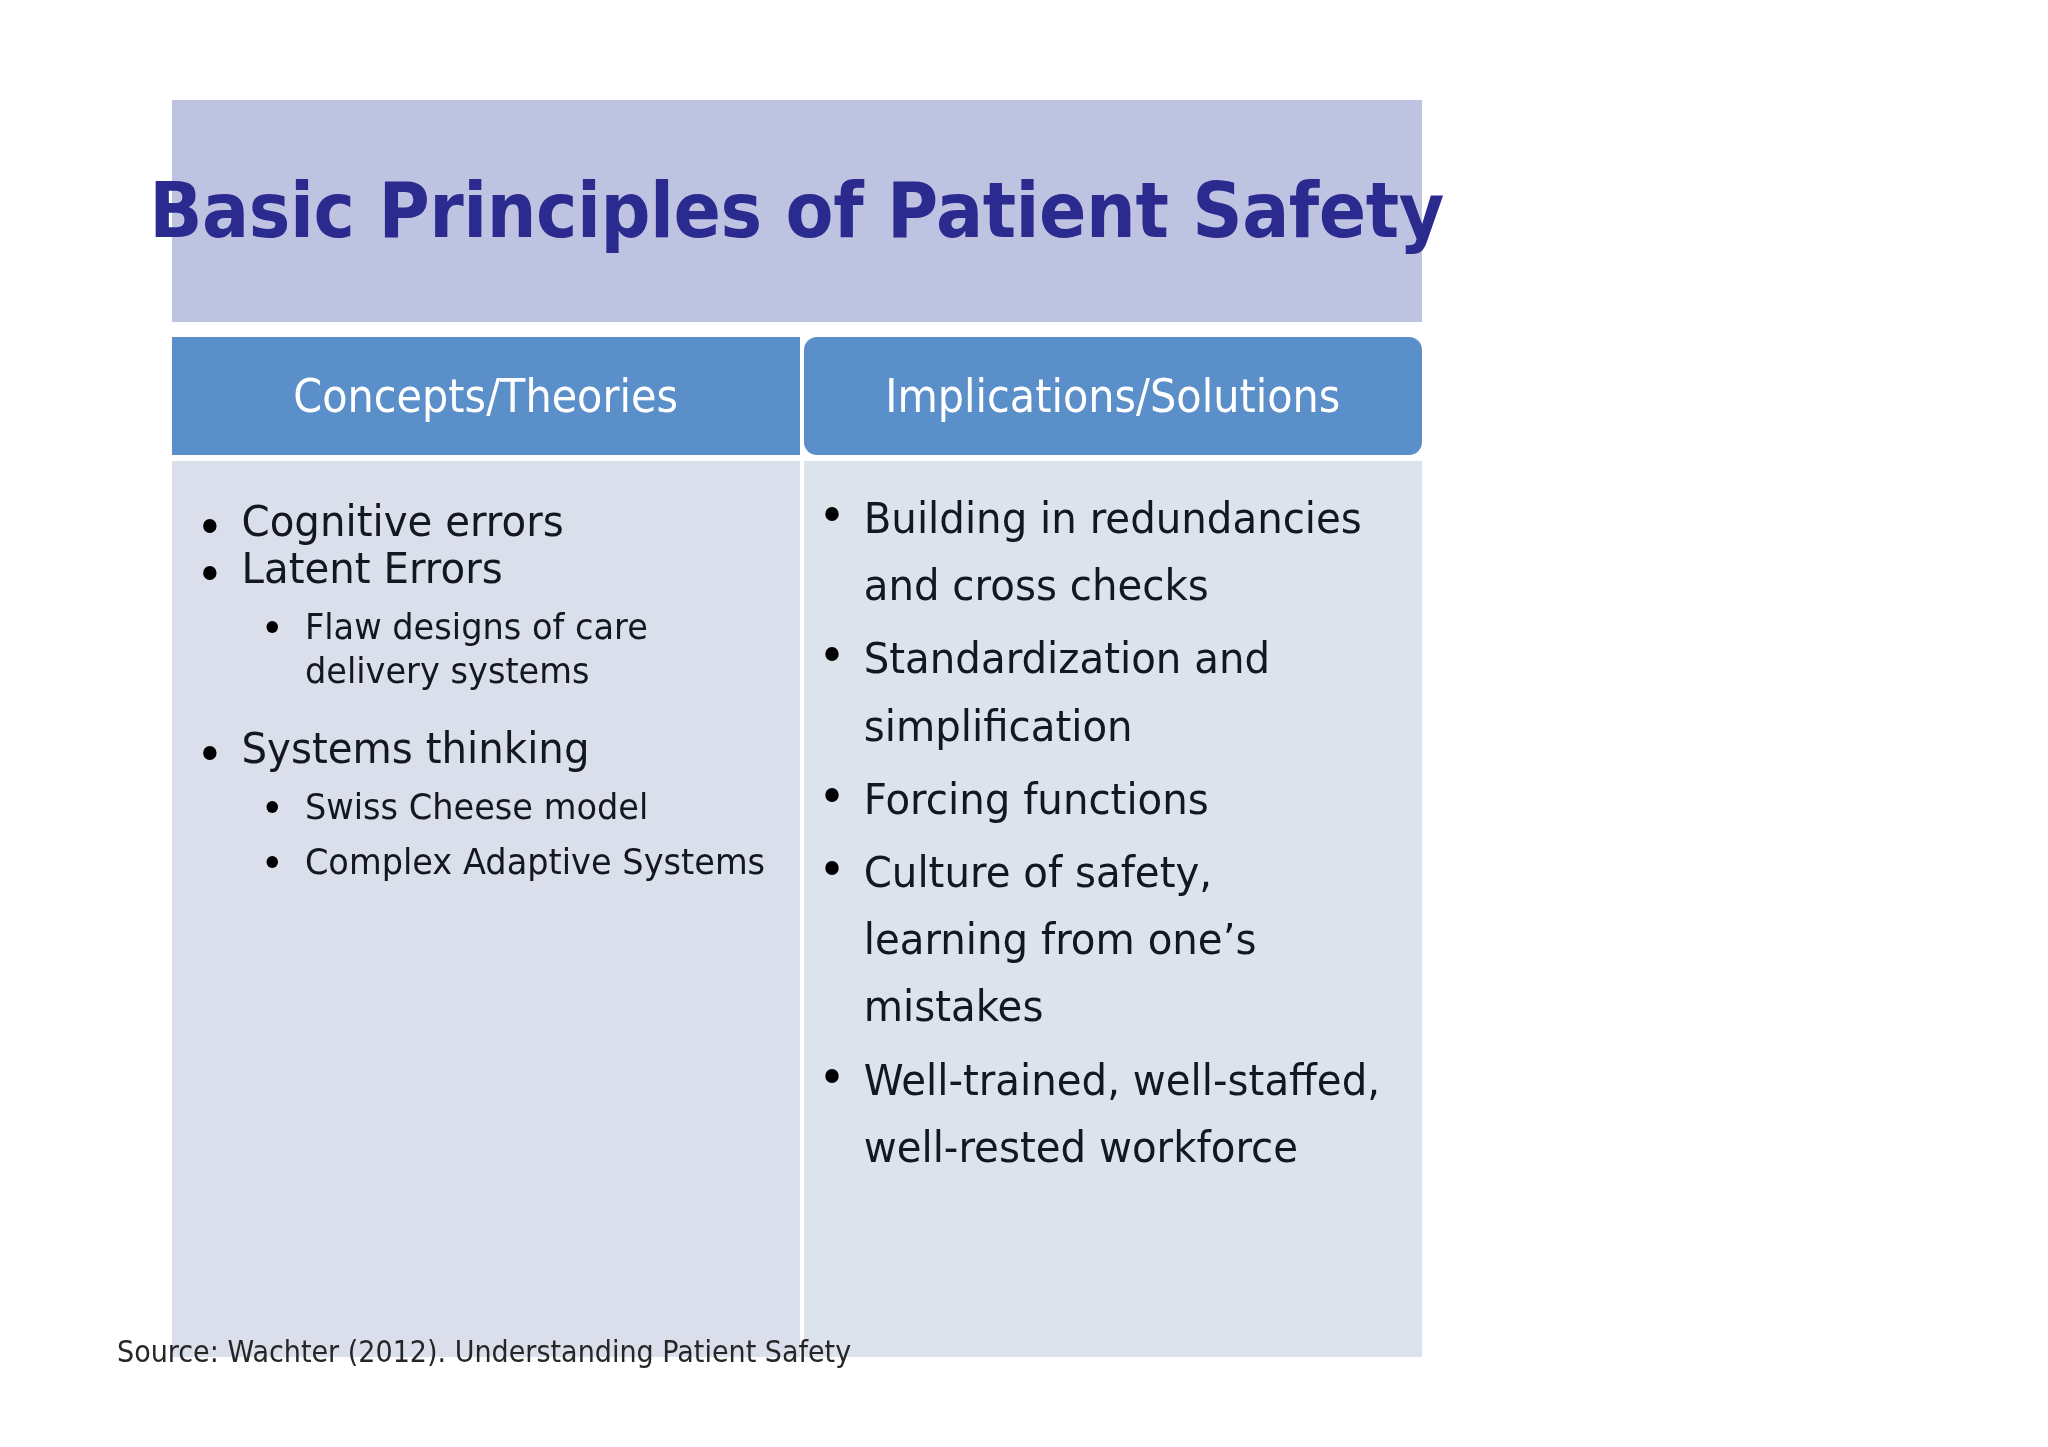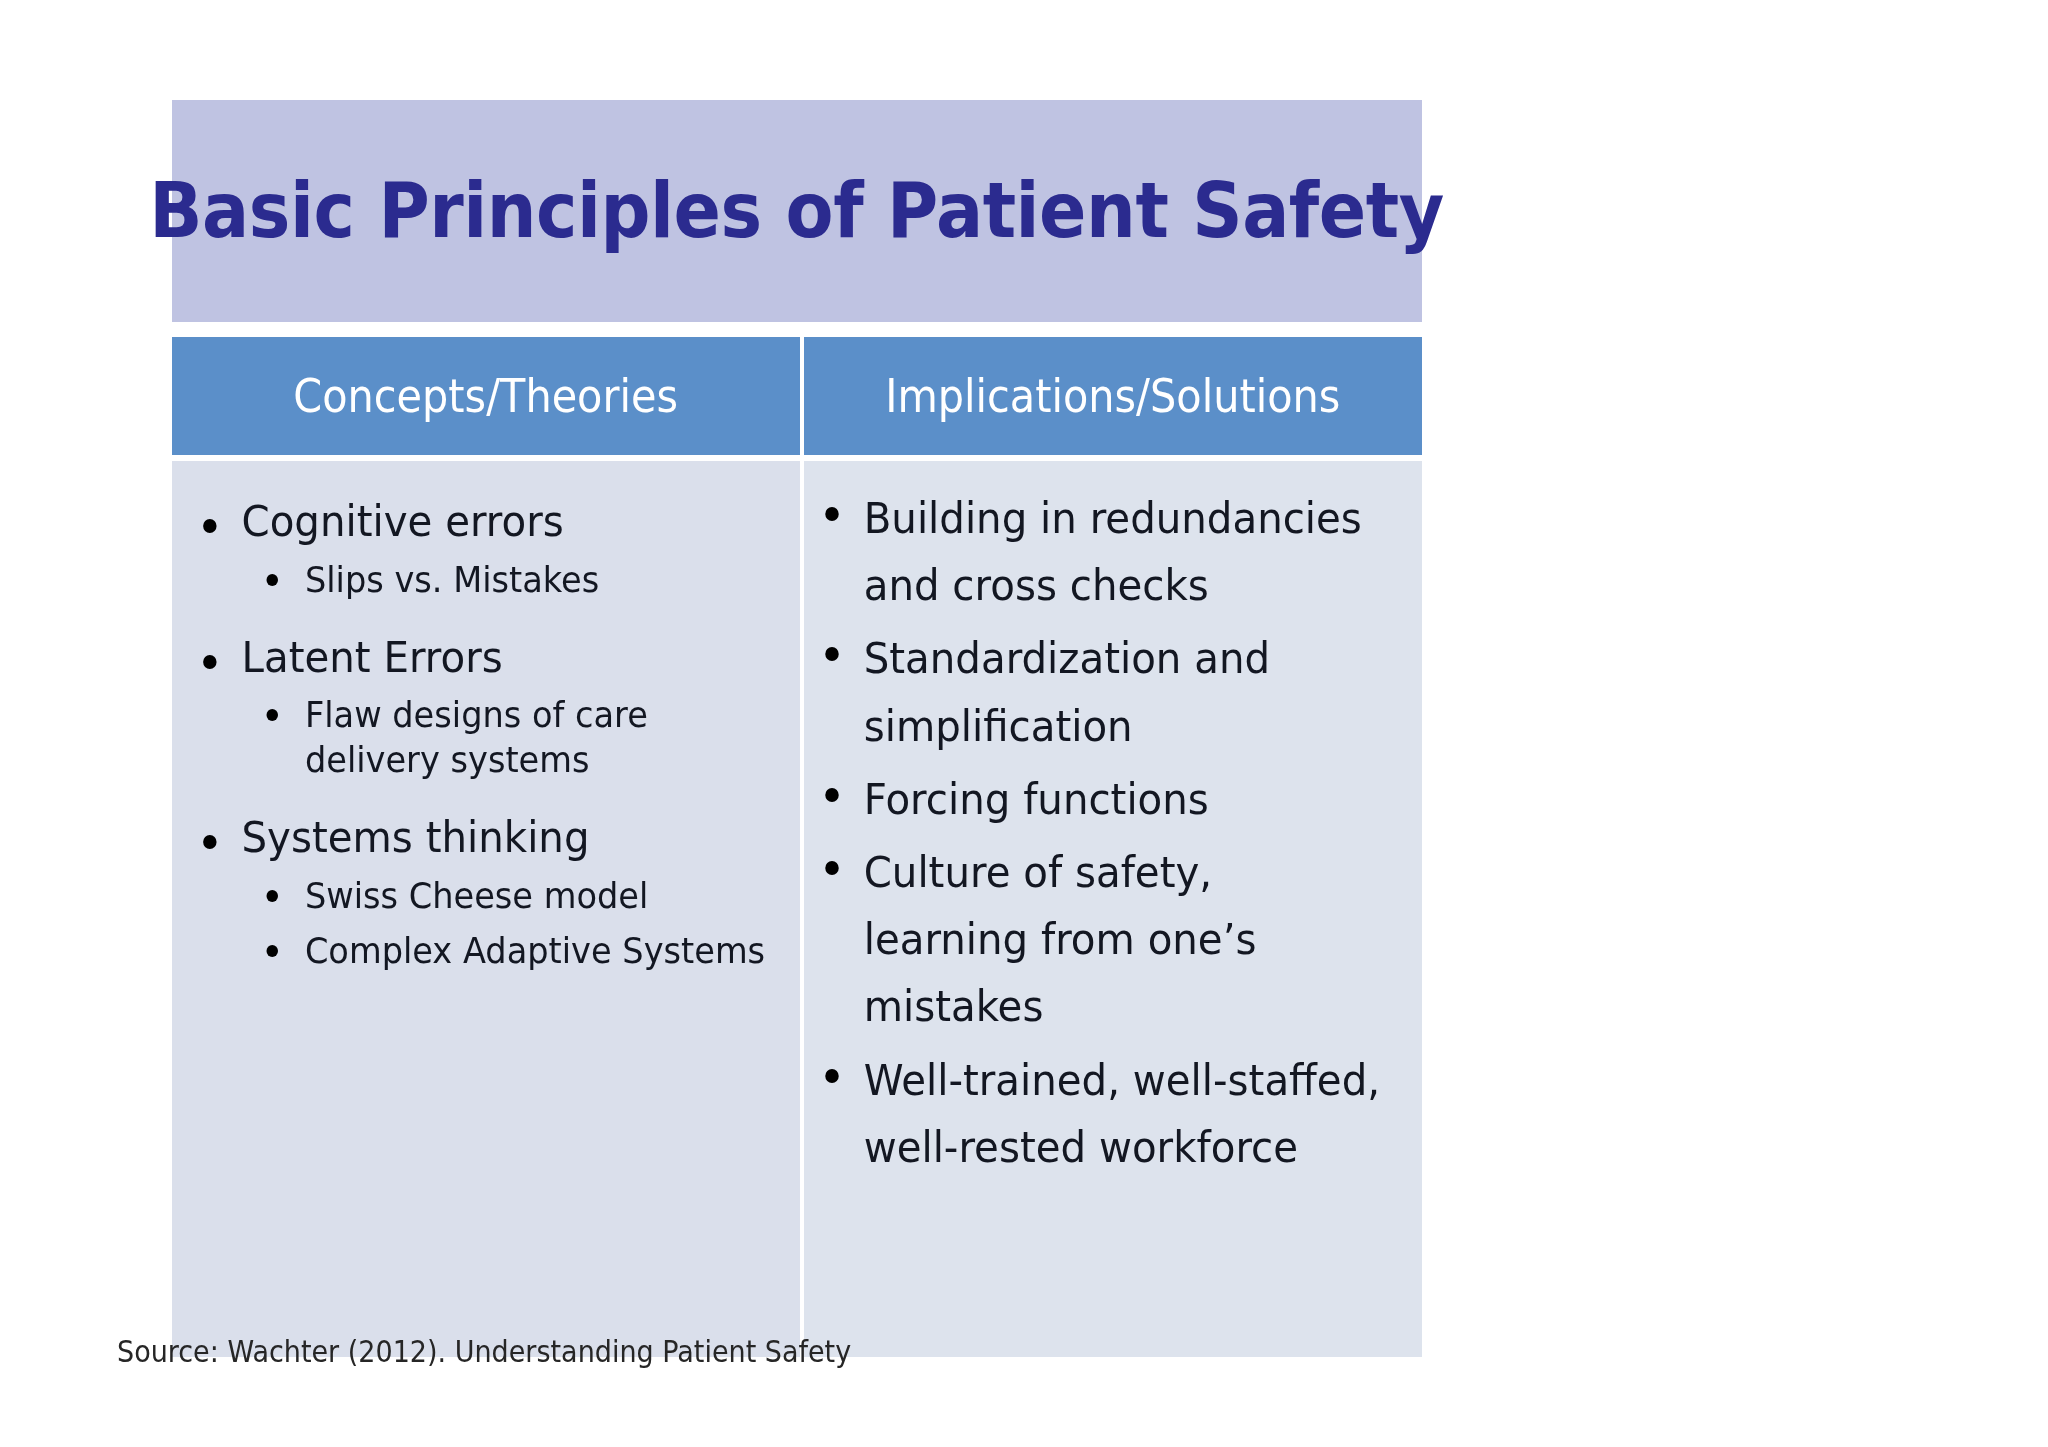--- a/index.html
+++ b/index.html
@@ -74,21 +74,21 @@
     line-height: 1;
     text-align: right;
   }
   .head-cell span {
     transform: scaleX(0.90);
     transform-origin: center center;
     white-space: nowrap;
   }
   .head-left  { width: 628px; }
   .head-gap   { width: 4px; background: #ffffff; }
-  .head-right { width: 618px; }
+  .head-right { width: 618px; border-radius: 13px; }
 
   .body-row {
     display: flex;
     margin-top: 6px;
     align-items: stretch;
   }
   .body-left {
     width: 628px;
     background: #dadfeb;
     padding: 28px 10px 42px 10px;
@@ -212,23 +212,20 @@
     </div>
 
     <div class="body-row">
 
       <div class="body-left">
         <ul class="bl">
 
           <li class="grp first" style="list-style:none;">
             <ul class="bl">
               <li class="b1">Cognitive errors</li>
-            </ul>
-            <ul class="sub">
-              <li class="b2">Slips vs. Mistakes</li>
             </ul>
           </li>
 
           <li class="grp" style="list-style:none;">
             <ul class="bl">
               <li class="b1">Latent Errors</li>
             </ul>
             <ul class="sub">
               <li class="b2">Flaw designs of care delivery systems</li>
             </ul>

